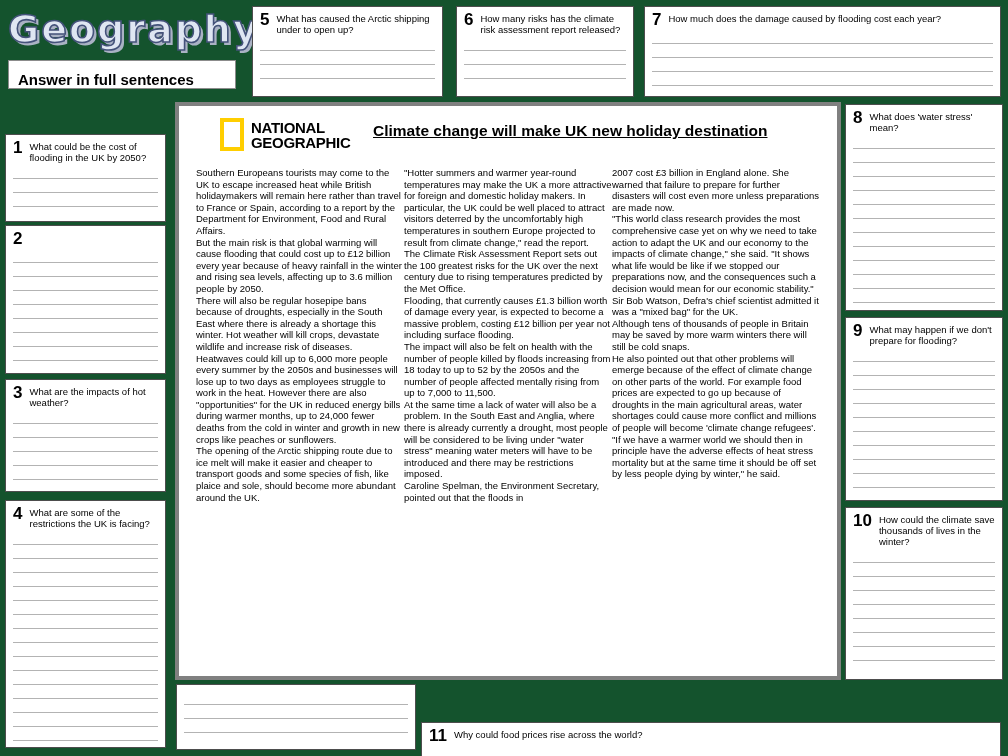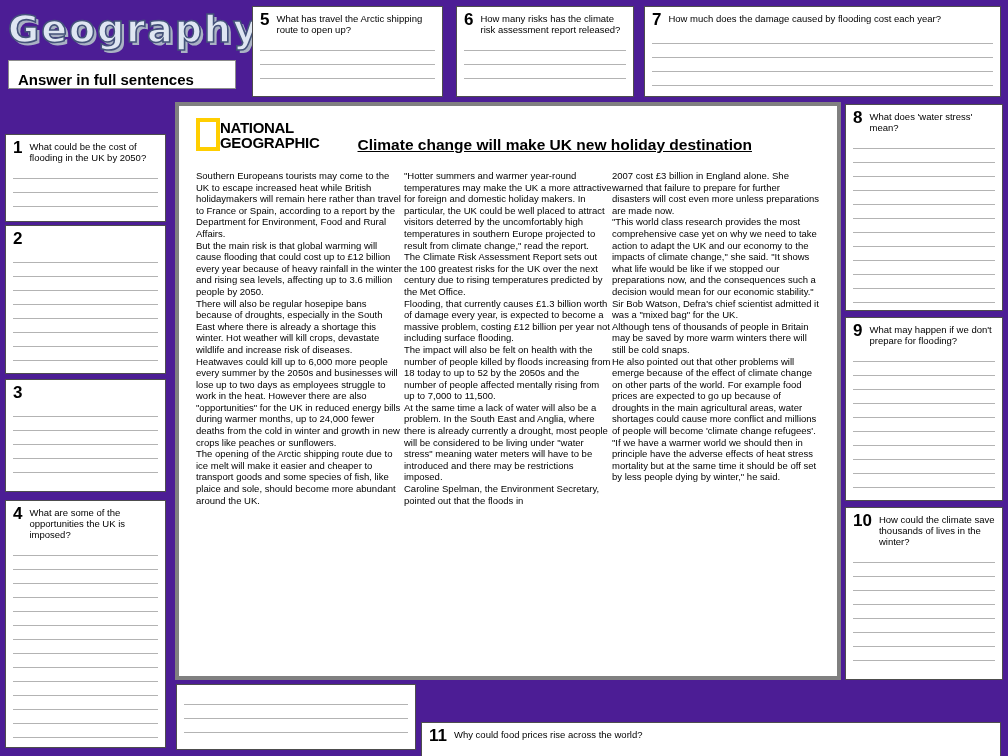--- a/index.html
+++ b/index.html
@@ -1,19 +1,19 @@
 <!DOCTYPE html>
 <html><head>
 <meta charset="utf-8">
 <style>
   * { margin:0; padding:0; box-sizing:border-box; }
   html,body { background:#ffffff; }
   body { font-family:"Liberation Sans", sans-serif; color:#000; }
 
-  .sheet { position:relative; width:1008px; height:756px; background:#4c1d95; overflow:hidden; }
+  .sheet { position:relative; width:1008px; height:756px; background:#14532d; overflow:hidden; }
 
   
   .wordart {
     position:absolute; left:8px; top:0px; height:58px;
     font-family:"DejaVu Sans", sans-serif;
     font-size:38px; font-weight:bold; letter-spacing:2px;
     color:#dfe6f2;
     -webkit-text-stroke:1.6px #44527a;
     text-shadow:3px 3px 0 #aab2c4;
     line-height:58px;
@@ -54,26 +54,26 @@
   .b11 { left:421px; top:722px; width:580px; height:64px; }
   .b12 { left:176px; top:684px; width:240px; height:66px; }
 
   
   .article {
     position:absolute; left:175px; top:102px; width:666px; height:578px;
     border:4px solid #808080; background:#fff;
     padding:12px 17px 10px 17px;
   }
   .article-header { display:flex; align-items:flex-start; }
-  .ng-logo { display:flex; align-items:center; flex:0 0 auto; }
+  .ng-logo { display:flex; align-items:center; gap:7px; flex:0 0 auto;margin-left:24px; }
   .ng-frame { width:24px; height:33px; border:4px solid #ffce00; background:#fff; }
   .ng-name { font-size:15px; font-weight:bold; line-height:15px; letter-spacing:-0.3px; }
   .article-title {
     flex:1; text-align:center; font-size:15.5px; font-weight:bold;
-    text-decoration:underline; margin-top:18px; padding-right:30px;
+    text-decoration:underline; margin-top:4px; padding-right:30px;
   }
   .article-body { display:flex; margin-top:16px; }
   .article-col {
     flex:1; font-size:9.5px; line-height:11.6px;
     white-space:pre-line; text-align:left;
   }
 </style>
 </head>
 <body>
 
@@ -96,36 +96,37 @@
   <div class="qbox b2">
     <div class="qhead">
       <span class="qnum">2</span>
     </div>
     <div class="qlines"></div>
   </div>
 
   <div class="qbox b3">
     <div class="qhead">
       <span class="qnum">3</span>
+      <span class="qtext">What are the impacts of hot weather?</span>
     </div>
     <div class="qlines"></div>
   </div>
 
   <div class="qbox b4">
     <div class="qhead">
       <span class="qnum">4</span>
-      <span class="qtext">What are some of the opportunities the UK is imposed?</span>
+      <span class="qtext">What are some of the restrictions the UK is facing?</span>
     </div>
     <div class="qlines"></div>
   </div>
 
   <div class="qbox b5">
     <div class="qhead">
       <span class="qnum">5</span>
-      <span class="qtext">What has travel the Arctic shipping route to open up?</span>
+      <span class="qtext">What has caused the Arctic shipping under to open up?</span>
     </div>
     <div class="qlines"></div>
   </div>
 
   <div class="qbox b6">
     <div class="qhead">
       <span class="qnum">6</span>
       <span class="qtext">How many risks has the climate risk assessment report released?</span>
     </div>
     <div class="qlines"></div>

